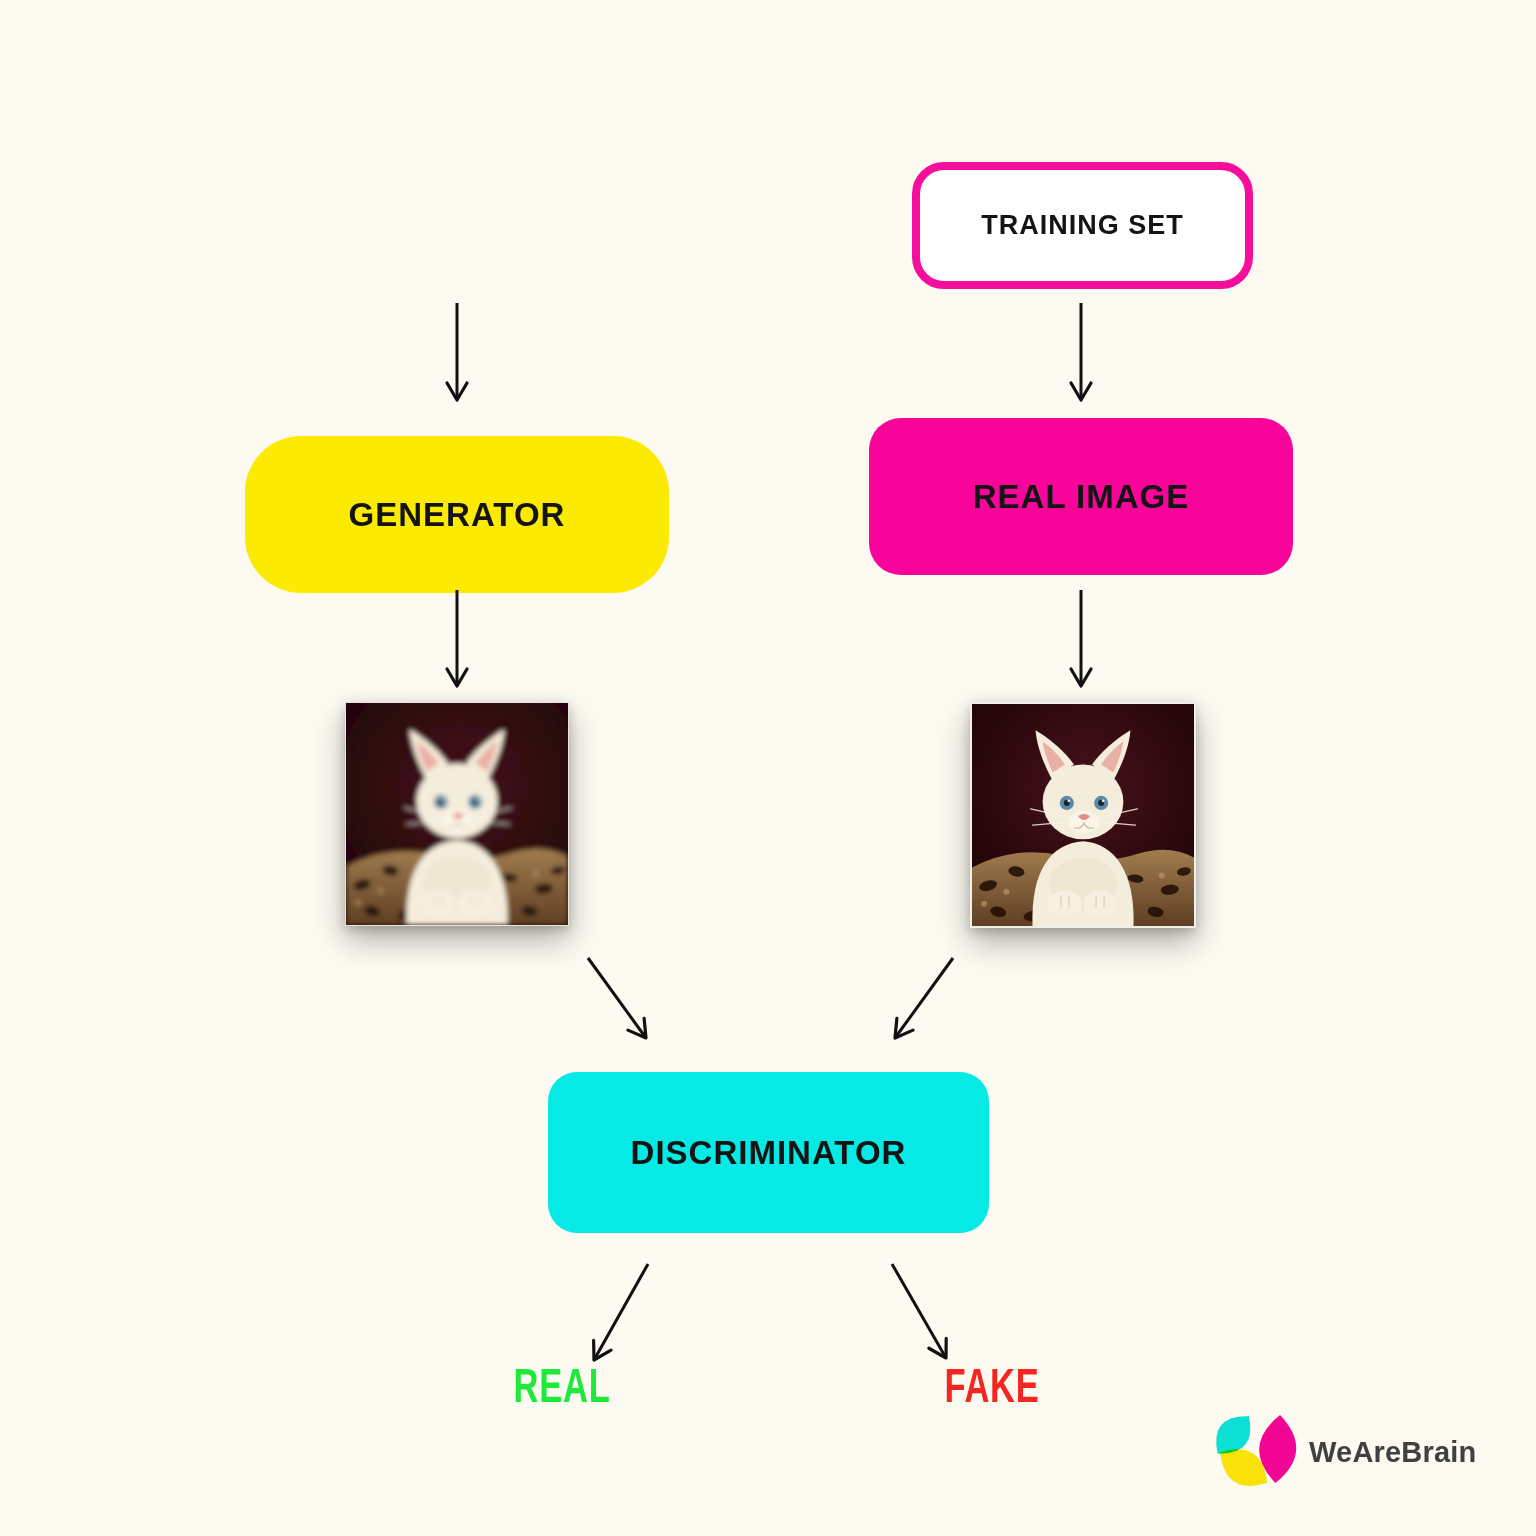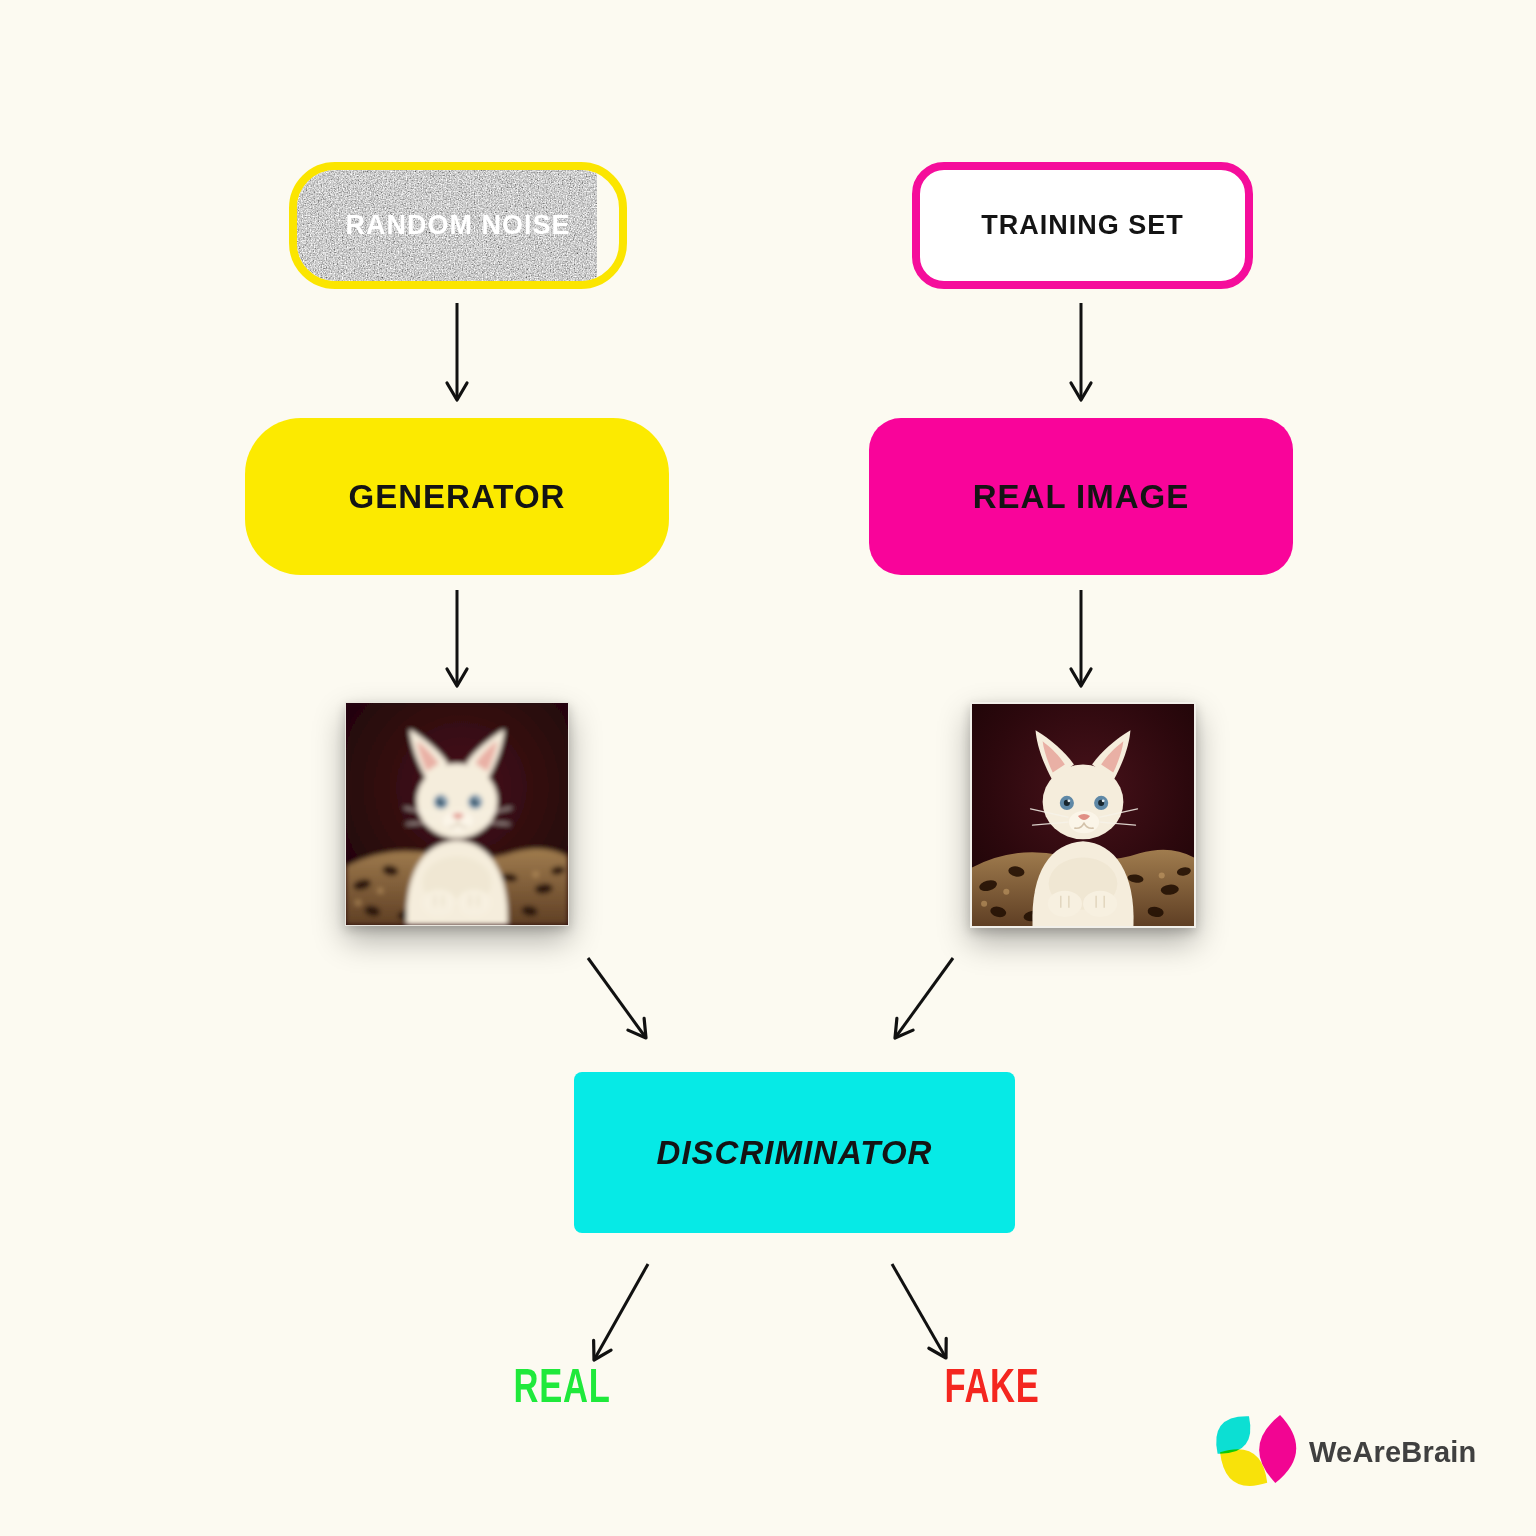--- a/index.html
+++ b/index.html
@@ -11,23 +11,23 @@
         font-weight:bold; color:#141414; text-align:center;}
   .node .node-label{position:relative; z-index:2; letter-spacing:1px;}
 
   .node-noise{left:289px; top:162px; width:338px; height:127px; border:8px solid #FBE500; border-radius:46px;
               overflow:hidden; color:#ffffff; font-size:27px;}
   .node-noise .noise-fill{position:absolute; inset:0; z-index:1;}
 
   .node-training{left:912px; top:162px; width:341px; height:127px; border:8px solid #F50D9B; border-radius:32px;
                  background:#ffffff; font-size:27px;}
 
-  .node-generator{left:245px; top:418px; width:424px; height:157px; background:#FCEA00; border-radius:56px; font-size:33px;}
+  .node-generator{left:245px; top:436px; width:424px; height:157px; background:#FCEA00; border-radius:56px; font-size:33px;}
   .node-realimage{left:869px; top:418px; width:424px; height:157px; background:#F9049A; border-radius:32px; font-size:33px;}
-  .node-discriminator{left:574px; top:1072px; width:441px; height:161px; background:#06EAE6; border-radius:8px; font-size:33px;font-style:italic;}
+  .node-discriminator{left:548px; top:1072px; width:441px; height:161px; background:#06EAE6; border-radius:29px; font-size:33px;}
 
   .img-tile{position:absolute; width:222px; height:222px; overflow:hidden; background:#27070b;
             box-shadow:0 14px 30px rgba(0,0,0,0.30), 0 4px 10px rgba(0,0,0,0.18);}
   .img-tile svg{display:block; width:100%; height:100%;}
   .tile-generated{left:345px; top:702px; border:1px solid #e9e6de;}
   .tile-real{left:970px; top:702px; border:2px solid #f2f0ea;}
 
   .arrows{position:absolute; left:0; top:0; z-index:3; pointer-events:none;}
 
   .out-label{position:absolute; width:220px; text-align:center; font-weight:bold; font-size:48px;
@@ -136,26 +136,20 @@
       <path d="M1081,303 L1081,400" marker-end="url(#ah)"></path>
       <path d="M457,590 L457,686" marker-end="url(#ah)"></path>
       <path d="M1081,590 L1081,686" marker-end="url(#ah)"></path>
       <path d="M588,958 L646,1038" marker-end="url(#ah)"></path>
       <path d="M953,958 L895,1038" marker-end="url(#ah)"></path>
       <path d="M648,1264 L594,1360" marker-end="url(#ah)"></path>
       <path d="M892,1264 L946,1358" marker-end="url(#ah)"></path>
     </g>
   </svg>
 
-  <div class="node node-noise">
-    <svg class="noise-fill" preserveAspectRatio="none">
-      <rect width="100%" height="100%" filter="url(#nz)"></rect>
-    </svg>
-    <span class="node-label">RANDOM NOISE</span>
-  </div>
 
   <div class="node node-training">
     <span class="node-label">TRAINING SET</span>
   </div>
 
   <div class="node node-generator">
     <span class="node-label">GENERATOR</span>
   </div>
 
   <div class="node node-realimage">

